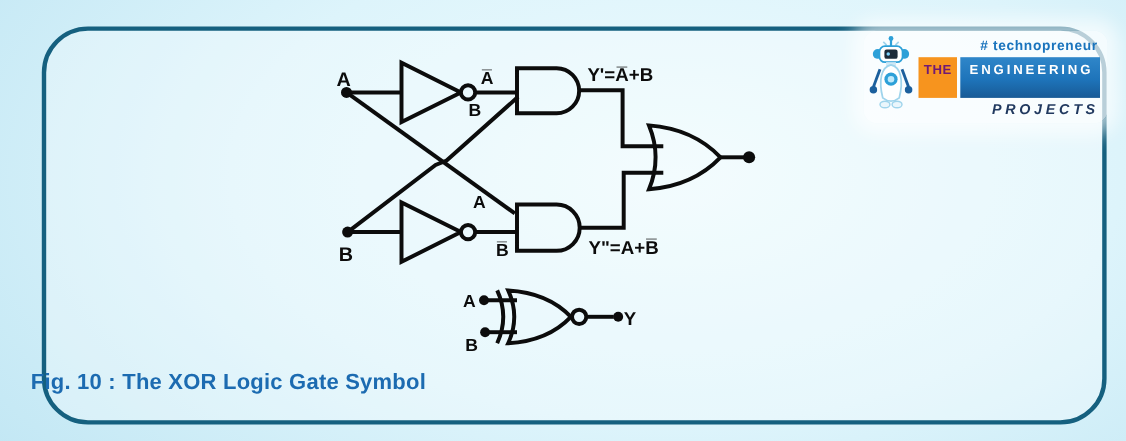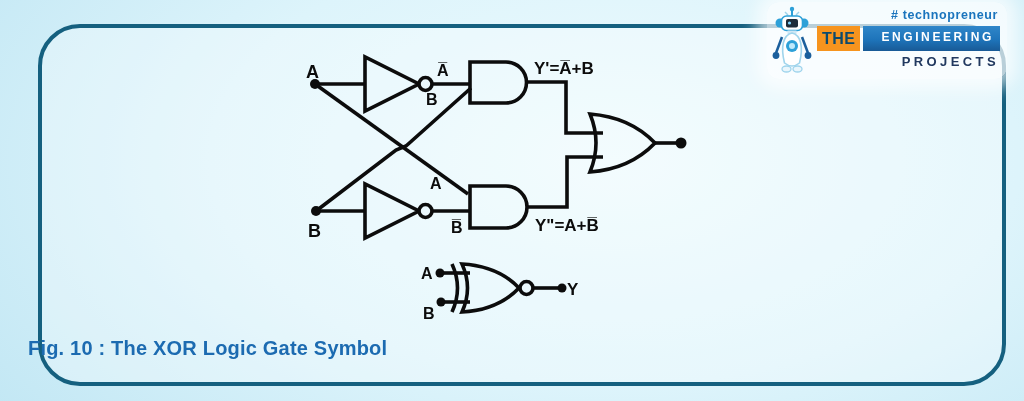--- a/index.html
+++ b/index.html
@@ -36,52 +36,53 @@
   .sz17{font-size:17px;}
   .sz16{font-size:16px;}
   .caption{
     position:absolute; left:28px; top:337px;
     font-size:20px; font-weight:600;
     color:var(--caption-blue,#1c6bb1);
     letter-spacing:0.2px;
     white-space:nowrap;
   }
   .logo{
-    position:absolute; top:2px; right:17px;
+    position:absolute; top:28px; right:17px;
     display:flex; align-items:flex-start; gap:5px;
     padding:4px 7px 5px 5px;
     background:rgba(255,255,255,0.70);
     border-radius:12px;
     box-shadow:0 0 16px 10px rgba(255,255,255,0.65);
   }
   .logo-col{display:flex; flex-direction:column; align-items:flex-end;}
   .hashtag{
     color:var(--hashtag-blue,#1a74bd);
     font-weight:bold; font-size:12.5px; letter-spacing:0.6px;
     margin:2px 2px 4px 0;
     white-space:nowrap;
   }
   .brand-row{display:flex; align-items:stretch;}
   .the-box{
-    background:var(--orange,#f7941e); color:#0c4a6e;
-    font-weight:bold; font-size:16px;
-    padding:4px 5px 3px 5px; letter-spacing:0.5px;
+    background:var(--orange,#f7941e); color:#701a75;
+    font-weight:bold; font-size:12px;
+    padding:4px 5px 19px 5px; letter-spacing:0.5px;
   }
   .eng-box{
     background:linear-gradient(180deg,#2f86c9 0%, var(--brand-blue,#1e74ba) 55%, #185a96 100%);
     color:#ffffff; font-weight:bold; font-size:12px;
     letter-spacing:2.6px;
-    padding:4px 6px 3px 18px; margin-left:3px;
+    padding:4px 6px 3px 8px; margin-left:3px;
     white-space:nowrap;
   }
   .projects{
     color:var(--navy,#21395f);
     font-weight:bold; font-size:13px; letter-spacing:3.4px;
     margin-top:3px; margin-right:1px;
     white-space:nowrap;
+    font-style:italic;
   }
 </style>
 </head>
 <body>
 
 <div class="stage">
 
   <div class="panel"></div>
 
   <svg class="circuit" viewBox="0 0 1024 401">

